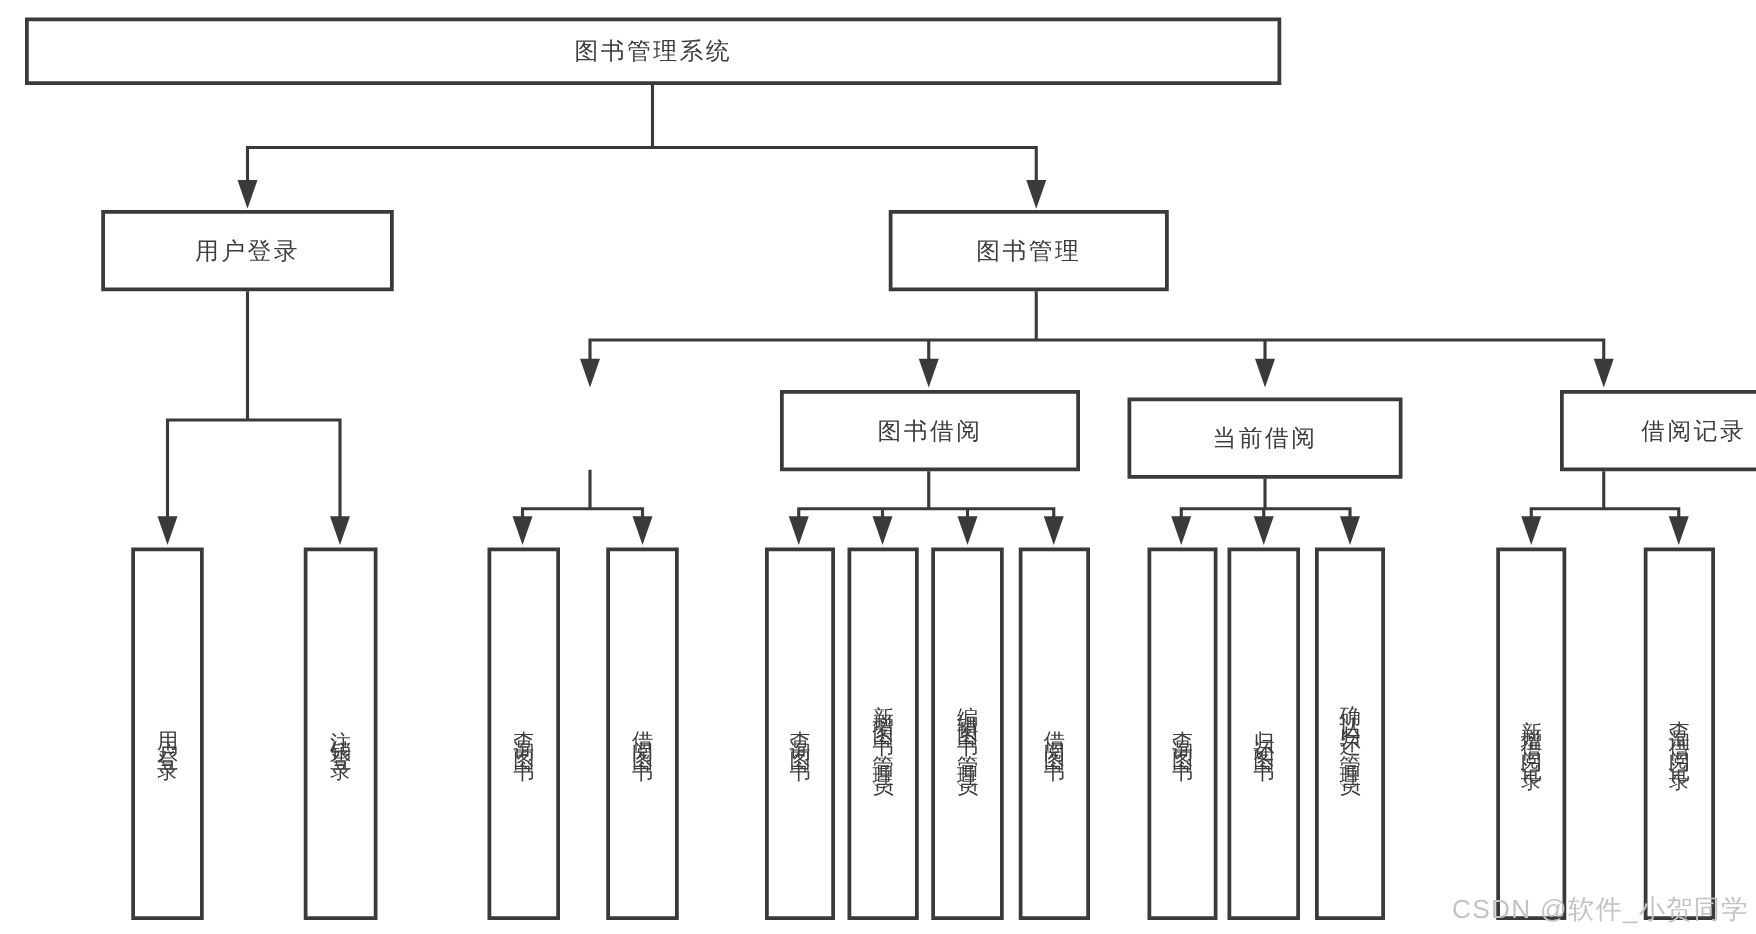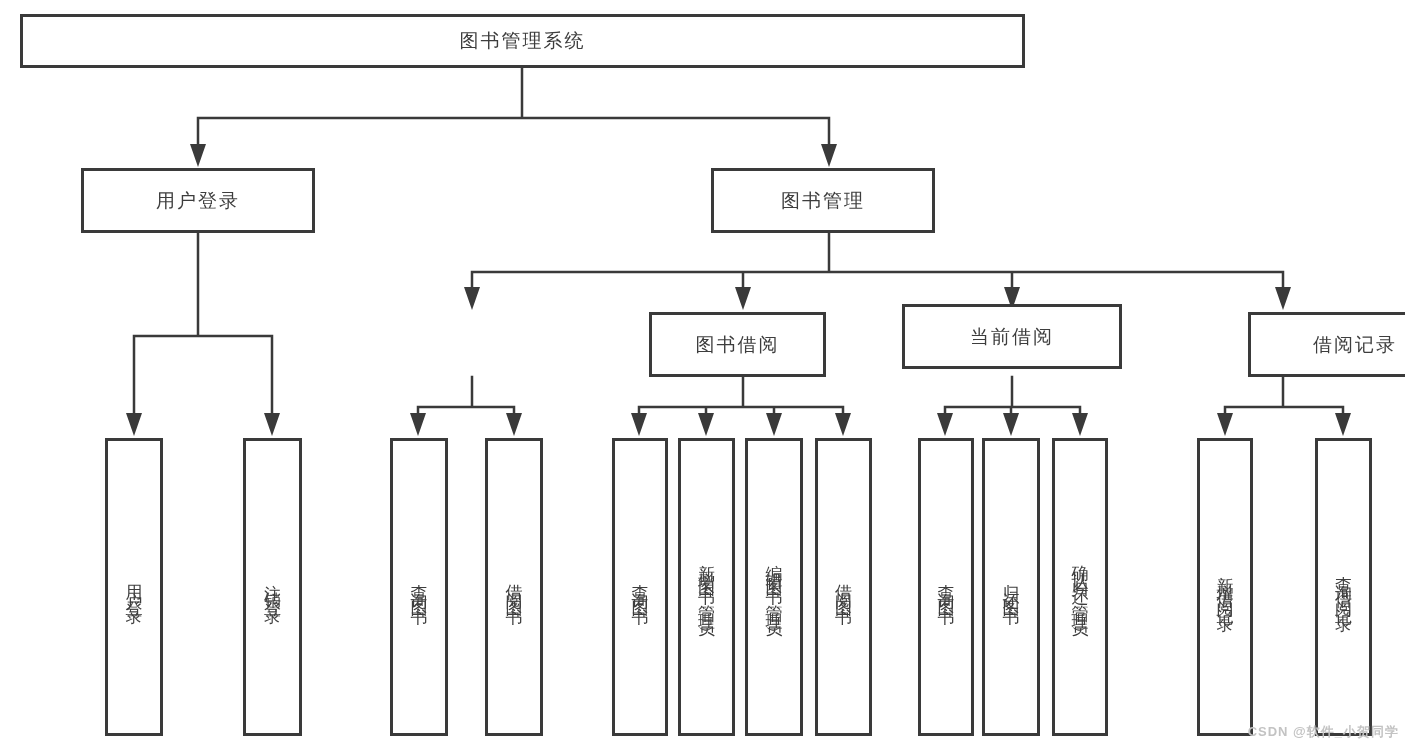--- a/index.html
+++ b/index.html
@@ -40,26 +40,25 @@
   }
   #wires path{
     fill:none;stroke:#3a3a3a;stroke-width:2.5;stroke-linecap:square;
   }
   #wires polygon{
     fill:#3a3a3a;stroke:none;
   }
   .watermark{
     position:absolute;
     right:6px;bottom:6px;
-    font-size:13px;
+    font-size:21px;
     color:#c3c3c3;
     letter-spacing:1px;
     white-space:nowrap;
     z-index:10;
-    font-weight:bold;
   }
 </style>
 </head>
 <body>
 
 <div id="stage">
 
   <svg id="wires" viewBox="0 0 1405 747">
 
     <g>
@@ -114,24 +113,24 @@
     <span>图书管理系统</span>
   </div>
 
   <div class="node hnode" style="left:81px;top:168px;width:234px;height:65px;">
     <span>用户登录</span>
   </div>
   <div class="node hnode" style="left:711px;top:168px;width:224px;height:65px;">
     <span>图书管理</span>
   </div>
 
-  <div class="node hnode" style="left:649px;top:312px;width:177px;height:65px;">
+  <div class="node hnode" style="left:624px;top:312px;width:240px;height:65px;">
     <span>图书借阅</span>
   </div>
-  <div class="node hnode" style="left:902px;top:304px;width:220px;height:65px;">
+  <div class="node hnode" style="left:902px;top:318px;width:220px;height:65px;">
     <span>当前借阅</span>
   </div>
   <div class="node hnode" style="left:1248px;top:312px;width:214px;height:65px;">
     <span>借阅记录</span>
   </div>
 
   <div class="node leaf" style="left:105px;top:438px;width:58px;height:298px;">
     <span class="vtext">用户登录</span>
   </div>
   <div class="node leaf" style="left:243px;top:438px;width:59px;height:298px;">

